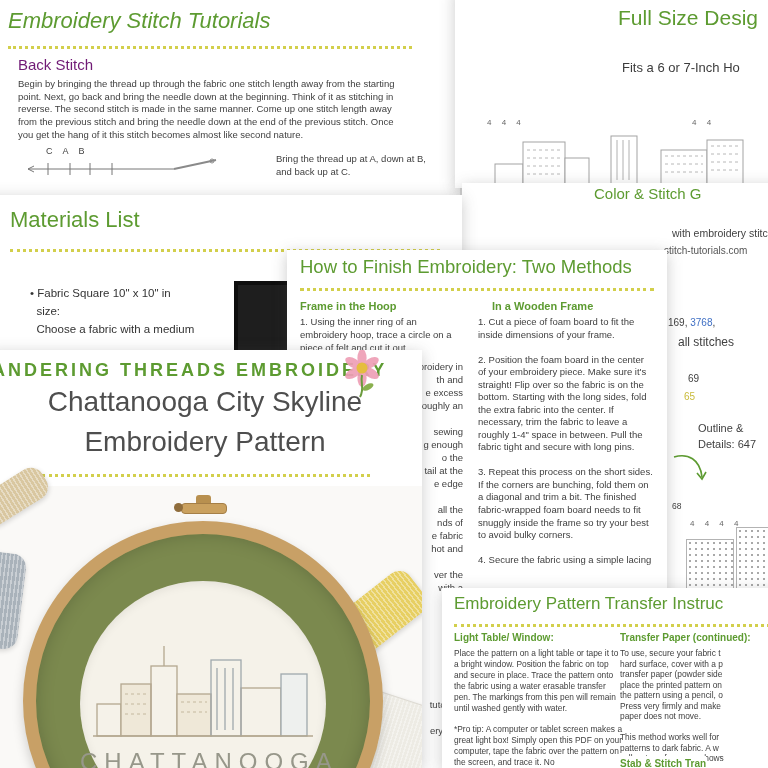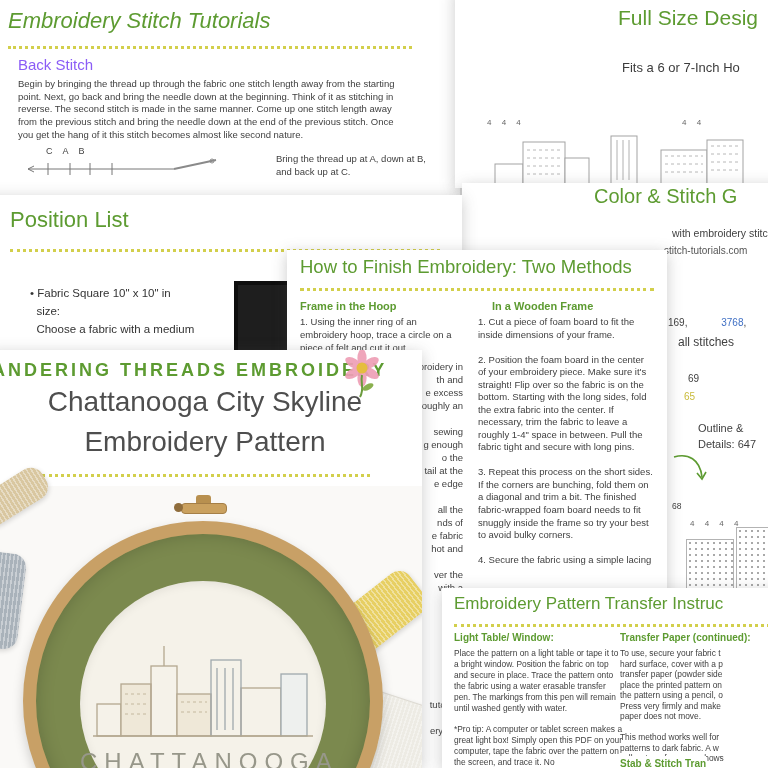--- a/index.html
+++ b/index.html
@@ -21,41 +21,41 @@
   .screw-knob{position:absolute;left:-6px;top:11px;width:9px;height:9px;background:#8f6d3c;border-radius:50%;}
 </style>
 </head>
 <body>
 
 <div id="stage">
 
   <div class="page" style="left:-40px;top:-16px;width:500px;height:402px;z-index:1;">
     <div class="abs gt" style="left:48px;top:24px;font-size:22px;font-style:italic;">Embroidery Stitch Tutorials</div>
     <div class="abs dot" style="left:48px;top:62px;width:404px;"></div>
-    <div class="abs" style="left:58px;top:72px;font-size:15px;color:#8b5cf6;">Back Stitch</div>
+    <div class="abs" style="left:58px;top:72px;font-size:15px;color:#701a75;">Back Stitch</div>
     <div class="abs body-txt" style="left:58px;top:94px;width:384px;font-size:9.5px;line-height:1.33;">Begin by bringing the thread up through the fabric one stitch length away from the starting point. Next, go back and bring the needle down at the beginning. Think of it as stitching in reverse. The second stitch is made in the same manner. Come up one stitch length away from the previous stitch and bring the needle down at the end of the previous stitch. Once you get the hang of it this stitch becomes almost like second nature.</div>
     <div class="abs" style="left:86px;top:162px;font-size:9px;color:#444;letter-spacing:4px;">C   A   B</div>
     <svg class="abs" style="left:64px;top:172px;" width="200" height="26" viewBox="0 0 200 26">
       <path d="M10 10 L4 13 L10 16" fill="none" stroke="#777" stroke-width="1"></path>
       <line x1="4" y1="13" x2="150" y2="13" stroke="#777" stroke-width="1"></line>
       <line x1="24" y1="7" x2="24" y2="19" stroke="#777" stroke-width="1"></line>
       <line x1="46" y1="7" x2="46" y2="19" stroke="#777" stroke-width="1"></line>
       <line x1="66" y1="7" x2="66" y2="19" stroke="#777" stroke-width="1"></line>
       <line x1="88" y1="7" x2="88" y2="19" stroke="#777" stroke-width="1"></line>
       <line x1="150" y1="13" x2="192" y2="4" stroke="#8a8a8a" stroke-width="2"></line>
       <circle cx="188" cy="5" r="2" fill="none" stroke="#8a8a8a" stroke-width="1"></circle>
     </svg>
     <div class="abs body-txt" style="left:272px;top:168px;width:158px;font-size:9.5px;line-height:1.4;margin-left:44px;">Bring the thread up at A, down at B, and back up at C.</div>
   </div>
 
   <div class="page" style="left:455px;top:-12px;width:335px;height:200px;z-index:2;">
     <div class="abs gt" style="left:163px;top:18px;font-size:21px;">Full Size Desig</div>
     <div class="abs" style="left:167px;top:72px;font-size:13px;color:#3c3c3c;white-space:nowrap;">Fits a 6 or 7-Inch Ho</div>
     <div class="abs" style="left:32px;top:130px;font-size:8px;color:#666;letter-spacing:4px;">4 4 4</div>
-    <div class="abs" style="left:227px;top:130px;font-size:8px;color:#666;letter-spacing:4px;">4 4</div>
+    <div class="abs" style="left:237px;top:130px;font-size:8px;color:#666;letter-spacing:4px;">4 4</div>
     <svg class="abs" style="left:10px;top:142px;" width="315" height="58" viewBox="0 0 315 58">
       <g fill="#ffffff" stroke="#a3a3a3" stroke-width="1">
         <rect x="30" y="34" width="28" height="20"></rect>
         <rect x="58" y="12" width="42" height="42"></rect>
         <rect x="100" y="28" width="24" height="26"></rect>
         <rect x="146" y="6" width="26" height="48"></rect>
         <rect x="196" y="20" width="46" height="34"></rect>
         <rect x="242" y="10" width="36" height="44"></rect>
       </g>
       <g stroke="#b8b8b8" stroke-width="1" stroke-dasharray="3 3">
@@ -74,43 +74,43 @@
       <g stroke="#b0b0b0" stroke-width="1">
         <line x1="152" y1="10" x2="152" y2="50"></line>
           <line x1="158" y1="10" x2="158" y2="50"></line>
         <line x1="164" y1="10" x2="164" y2="50"></line>
       </g>
       <line x1="0" y1="54" x2="315" y2="54" stroke="#a3a3a3" stroke-width="1"></line>
     </svg>
   </div>
 
   <div class="page" style="left:462px;top:183px;width:322px;height:422px;z-index:3;">
-    <div class="abs gt" style="left:132px;top:2px;font-size:20px;">Color &amp; Stitch G</div>
+    <div class="abs gt" style="left:132px;top:2px;font-size:15px;">Color &amp; Stitch G</div>
     <div class="abs body-txt" style="left:210px;top:44px;font-size:10.5px;white-space:nowrap;">with embroidery stitches?</div>
     <div class="abs" style="left:202px;top:62px;font-size:10px;color:#555;white-space:nowrap;">stitch-tutorials.com</div>
     <div class="abs" style="left:206px;top:134px;font-size:10px;white-space:nowrap;">
-      <span>169, </span><span style="color:#3f6fc4;margin-left:31px;">3768</span><span>,</span>
+      <span>169, </span><span style="color:#3f6fc4;">3768</span><span>,</span>
     </div>
     <div class="abs body-txt" style="left:216px;top:152px;font-size:12px;">all stitches</div>
     <div class="abs body-txt" style="left:226px;top:190px;font-size:10px;">69</div>
     <div class="abs" style="left:222px;top:208px;font-size:10px;color:#c9bb3a;">65</div>
     <div class="abs body-txt pre" style="left:236px;top:238px;font-size:11px;line-height:1.45;">Outline &amp;
 Details: 647</div>
     <svg class="abs" style="left:208px;top:268px;" width="40" height="34" viewBox="0 0 40 34">
       <path d="M4 6 C18 2 30 8 32 26" stroke="#5d9b31" stroke-width="1.6" fill="none"></path>
       <path d="M27 22 L32 28 L36 21" stroke="#5d9b31" stroke-width="1.6" fill="none"></path>
     </svg>
     <div class="abs body-txt" style="left:210px;top:318px;font-size:8.5px;text-align:right;">68</div>
     <div class="abs" style="left:228px;top:336px;font-size:8px;color:#666;letter-spacing:4px;">4 4 4 4</div>
     <div class="abs dotbldg" style="left:224px;top:356px;width:46px;height:70px;"></div>
     <div class="abs dotbldg" style="left:274px;top:344px;width:44px;height:82px;"></div>
   </div>
 
   <div class="page" style="left:-20px;top:195px;width:482px;height:238px;z-index:4;">
-    <div class="abs gt" style="left:30px;top:12px;font-size:22px;">Position List</div>
+    <div class="abs gt" style="left:30px;top:12px;font-size:22px;">Materials List</div>
     <div class="abs dot" style="left:30px;top:54px;width:430px;"></div>
     <div class="abs body-txt pre" style="left:50px;top:90px;width:240px;font-size:11.5px;line-height:1.55;color:#333;">• Fabric Square 10" x 10" in
 &nbsp;&nbsp;size:
 &nbsp;&nbsp;Choose a fabric with a medium</div>
     <div class="abs" style="left:254px;top:86px;width:102px;height:74px;background:#1e1e1e;border:4px solid #0e0e0e;"></div>
   </div>
 
   <div class="page" style="left:287px;top:250px;width:380px;height:518px;z-index:5;">
     <div class="abs gt" style="left:13px;top:6px;font-size:18.5px;">How to Finish Embroidery: Two Methods</div>
     <div class="abs dot" style="left:13px;top:38px;width:354px;"></div>

